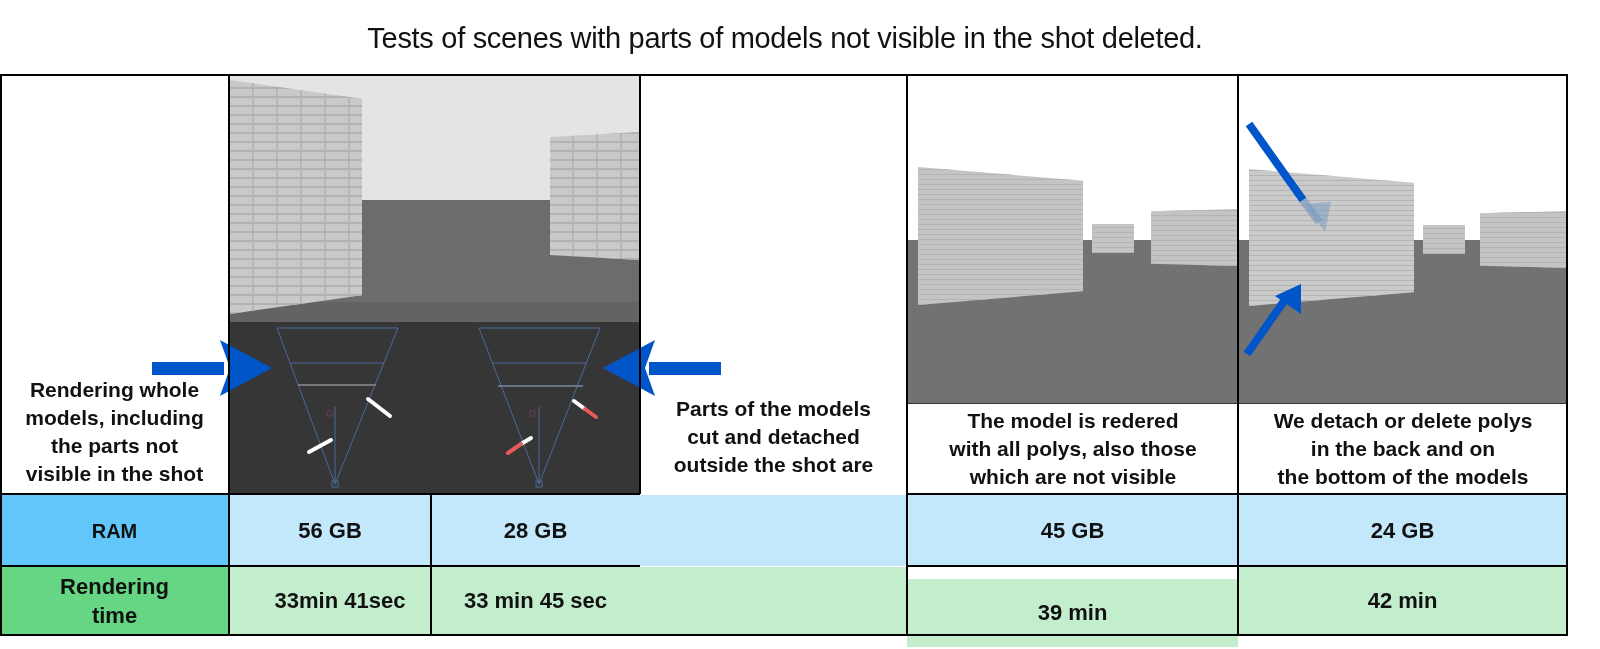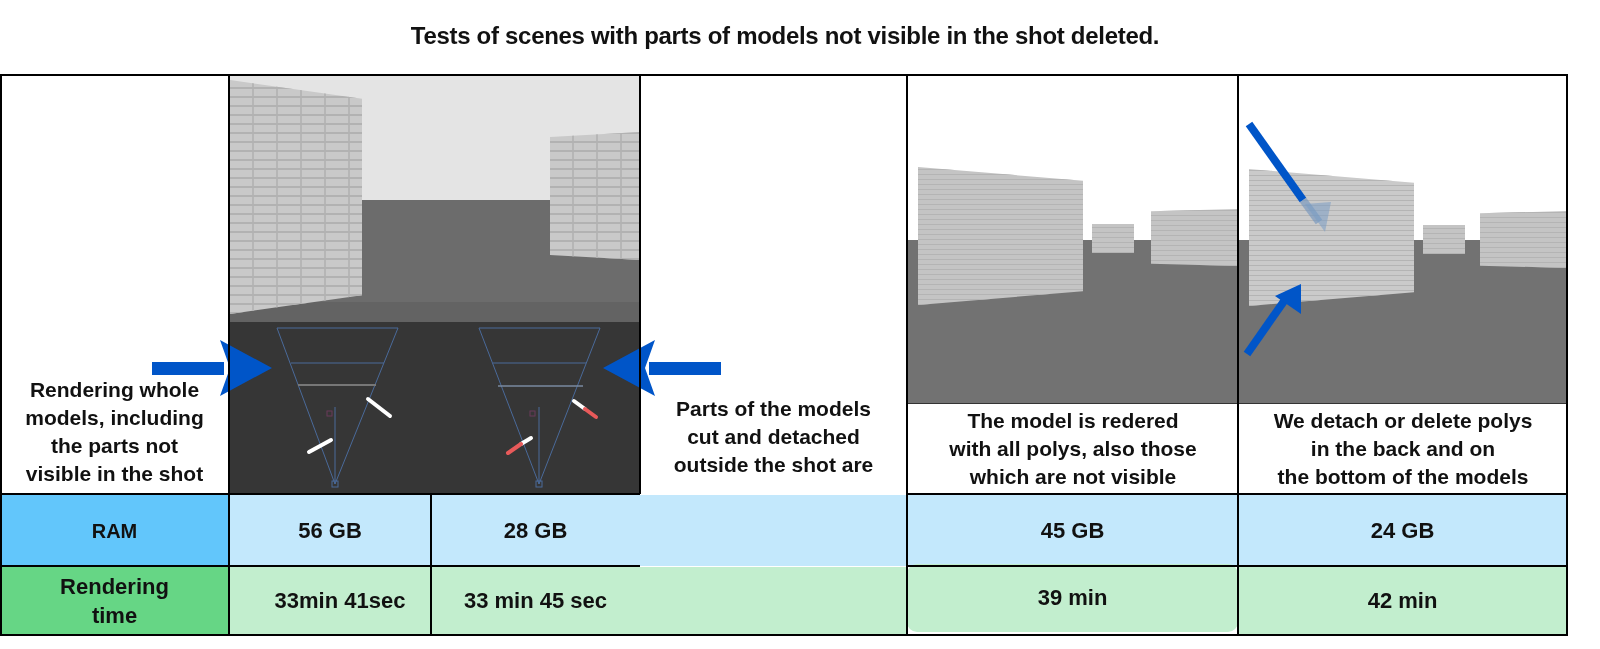--- a/index.html
+++ b/index.html
@@ -1,19 +1,19 @@
 <!DOCTYPE html>
 <html><head>
 <meta charset="utf-8">
 <style>
   html, body { margin: 0; padding: 0; background: #ffffff; }
   body { width: 1600px; height: 649px; position: relative; overflow: hidden;
          font-family: "Liberation Sans", "DejaVu Sans", sans-serif; color: #111; }
   .title { position: absolute; left: 0; top: 22px; width: 1570px; text-align: center;
-           font-size: 24px; font-weight: bold; letter-spacing: -0.3px; }
+           font-size: 29px; font-weight: normal; letter-spacing: -0.3px; }
   .abs { position: absolute; box-sizing: border-box; }
   .cell-text { display: flex; align-items: center; justify-content: center; text-align: center;
                font-weight: bold; font-size: 21px; line-height: 28px; }
   .hline { position: absolute; background: #000; height: 2px; }
   .vline { position: absolute; background: #000; width: 2px; }
   .render { position: absolute; overflow: hidden; }
   .brick {
     background-color: #c9c9c9;
     background-image:
       repeating-linear-gradient(0deg, #b2b2b2 0px, #b2b2b2 2px, transparent 2px, transparent 9px),
@@ -134,21 +134,21 @@
 <div class="abs cell-text" style="left:907px; top:495px; width:331px; height:71px; background:#c3e8fc; font-size:22px;">45 GB</div>
 <div class="abs cell-text" style="left:1238px; top:495px; width:329px; height:71px; background:#c3e8fc; font-size:22px;">24 GB</div>
 
 <div class="abs cell-text" style="left:0; top:567px; width:229px; height:68px; background:#66d685; font-size:22px; line-height:29px; flex-direction:column;">
   <span>Rendering</span>
   <span>time</span>
 </div>
 <div class="abs cell-text" style="left:229px; top:567px; width:202px; height:68px; background:#c2eece; font-size:22px;padding-left:20px;">33min 41sec</div>
 <div class="abs cell-text" style="left:431px; top:567px; width:209px; height:68px; background:#c2eece; font-size:22px;">33 min 45 sec</div>
 <div class="abs" style="left:640px; top:567px; width:267px; height:68px; background:#c2eece;"></div>
-<div class="abs cell-text" style="left:907px; top:564px; width:331px; height:68px; background:#c2eece; font-size:22px;border-radius:10px;">39 min</div>
+<div class="abs cell-text" style="left:907px; top:579px; width:331px; height:68px; background:#c2eece; font-size:22px;">39 min</div>
 <div class="abs cell-text" style="left:1238px; top:567px; width:329px; height:68px; background:#c2eece; font-size:22px;">42 min</div>
 
 <div class="hline" style="left:0; top:74px; width:1568px;"></div>
 <div class="hline" style="left:0; top:493px; width:640px;"></div>
 <div class="hline" style="left:906px; top:493px; width:662px;"></div>
 <div class="hline" style="left:906px; top:403px; width:662px; height:1px; background:#333;"></div>
 <div class="hline" style="left:0; top:565px; width:640px;"></div>
 <div class="hline" style="left:906px; top:565px; width:662px;"></div>
 <div class="hline" style="left:0; top:634px; width:1568px;"></div>
 

